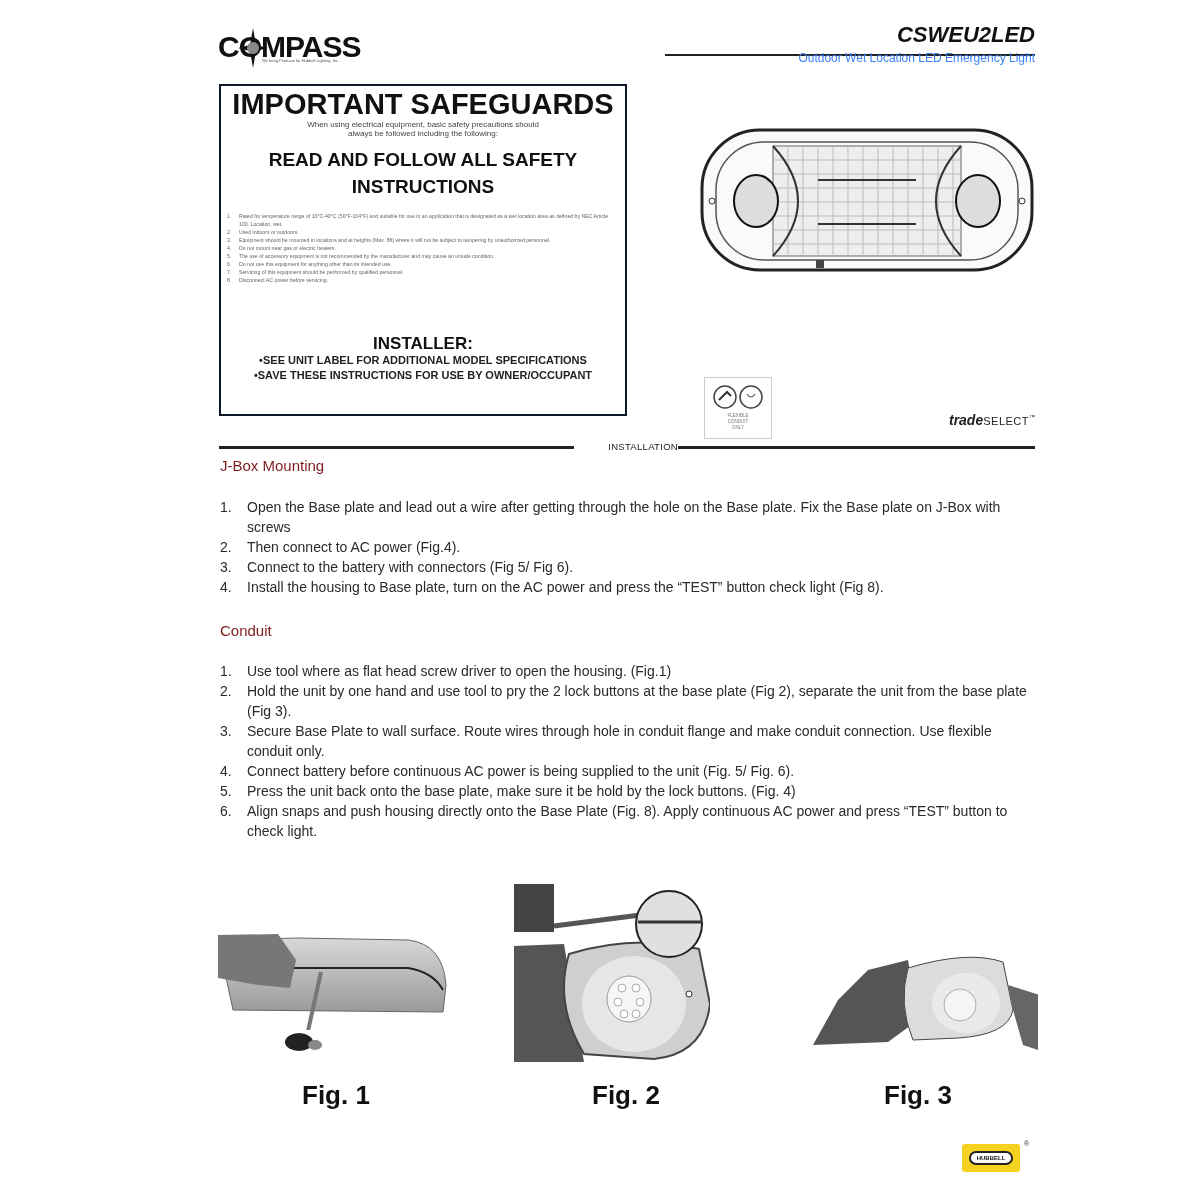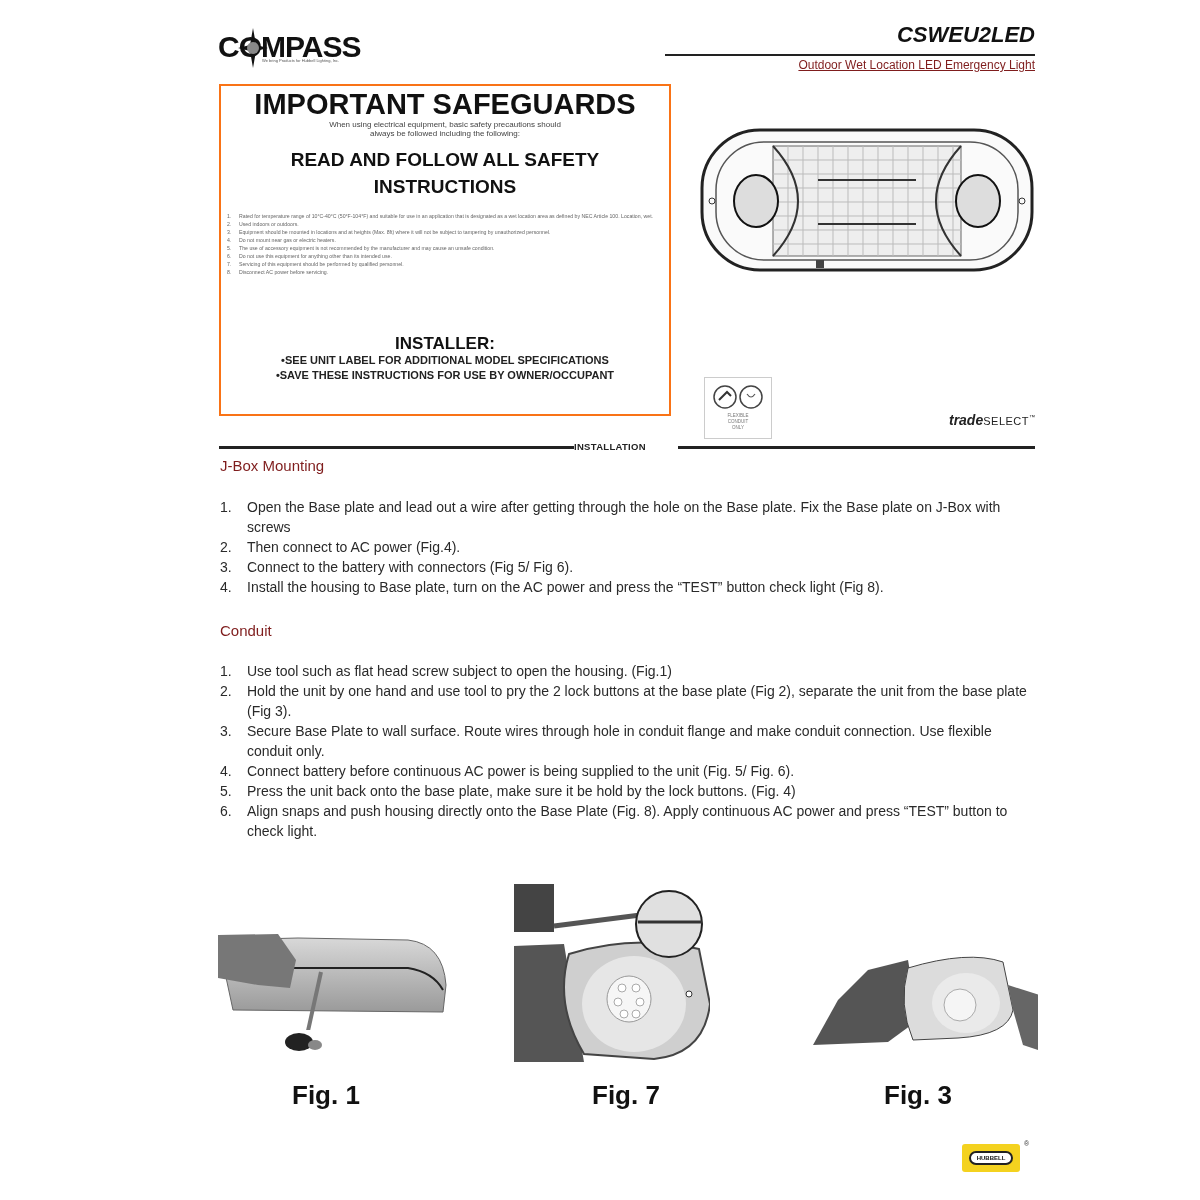--- a/index.html
+++ b/index.html
@@ -4,24 +4,24 @@
 <style>
   html, body { margin:0; padding:0; background:#ffffff; }
   body { width:1200px; height:1200px; position:relative; overflow:hidden; font-family:"Liberation Sans", sans-serif; color:#1a1a1a; }
   .abs { position:absolute; }
 
   
   .logo { left:218px; top:30px; font-weight:bold; font-size:30px; letter-spacing:-1px; color:#111; }
   .logo-sub { left:262px; top:58px; font-size:4px; color:#555; }
   .model { right:165px; top:22px; font-size:22px; font-weight:bold; font-style:italic; color:#111; }
   .model-rule { left:665px; top:54px; width:370px; height:2px; background:#222; }
-  .subtitle { right:165px; top:58px; font-size:12px; color:#7f1d1d;text-decoration:underline; }
-
-  
-  .sbox { left:219px; top:84px; width:452px; height:332px; border:2px solid #f97316; box-sizing:border-box; }
+  .subtitle { right:165px; top:51px; font-size:12px; color:#3b82f6; }
+
+  
+  .sbox { left:219px; top:84px; width:408px; height:332px; border:2px solid #0f172a; box-sizing:border-box; }
   .sb-title { position:absolute; left:0; right:0; top:2px; text-align:center; font-size:29px; font-weight:bold; color:#111; }
   .sb-intro { position:absolute; left:0; right:0; top:34px; text-align:center; font-size:8px; line-height:9px; color:#444; }
   .sb-heading { position:absolute; left:0; right:0; top:60px; text-align:center; font-size:19px; font-weight:bold; line-height:27px; color:#111; }
   .sb-list { position:absolute; left:6px; right:6px; top:126px; margin:0; padding:0; list-style:none; font-size:5.2px; line-height:8px; color:#666; }
   .sb-list li { display:flex; }
   .sb-list li .n { width:12px; flex:none; }
   .sb-installer { position:absolute; left:0; right:0; top:248px; text-align:center; font-size:17px; font-weight:bold; color:#111; }
   .sb-bullets { position:absolute; left:0; right:0; top:267px; text-align:center; font-size:11px; font-weight:bold; line-height:15px; color:#222; }
 
   
@@ -29,21 +29,21 @@
   .badge { left:704px; top:377px; width:68px; height:62px; border:1px solid #ccc; box-sizing:border-box; }
   .badge-text { position:absolute; left:0; right:0; top:35px; text-align:center; font-size:4.5px; line-height:6px; color:#777; }
   .tradeselect { right:165px; top:412px; font-size:14px; color:#222; }
   .tradeselect b { font-weight:bold;font-style:italic; }
   .tradeselect .sel { font-size:11px; letter-spacing:0.5px; }
   .tradeselect sup { font-size:6px; }
 
   
   .inst-rule-l { left:219px; top:446px; width:355px; height:3px; background:#222; }
   .inst-rule-r { left:678px; top:446px; width:357px; height:3px; background:#222; }
-  .inst-label { left:574px; top:441px; width:104px; text-align:left; font-size:9.5px; font-weight:bold; color:#222; letter-spacing:0.3px; }
+  .inst-label { left:574px; top:441px; width:104px; text-align:right; font-size:9.5px; font-weight:normal; color:#222; letter-spacing:0.3px; }
 
   .sec-title { font-size:15px; color:#7f1d1d; }
   ol.steps { margin:0; padding:0; list-style:none; font-size:14px; line-height:20px; color:#2a2a2a; }
   ol.steps li { display:flex; }
   ol.steps li .n { width:27px; flex:none; }
 
   
   .fig { position:absolute; }
   .fig-label { position:absolute; font-size:26px; font-weight:bold; color:#111; }
   .hubbell { left:962px; top:1144px; width:58px; height:28px; background:#f4d21f; border-radius:3px; }
@@ -192,21 +192,21 @@
   <li>
       <span class="n">4.</span>
       <span>Install the housing to Base plate, turn on the AC power and press the “TEST” button check light (Fig 8).</span>
     </li>
 </ol>
 
 <div class="abs sec-title" style="left:220px;top:622px">Conduit</div>
 <ol class="abs steps" style="left:220px;top:661px;width:810px">
   <li>
       <span class="n">1.</span>
-      <span>Use tool such as flat head screw subject to open the housing. (Fig.1)</span>
+      <span>Use tool where as flat head screw driver to open the housing. (Fig.1)</span>
     </li>
   <li>
       <span class="n">2.</span>
       <span>Hold the unit by one hand and use tool to pry the 2 lock buttons at the base plate (Fig 2), separate the unit from the base plate (Fig 3).</span>
     </li>
   <li>
       <span class="n">3.</span>
       <span>Secure Base Plate to wall surface. Route wires through hole in conduit flange and make conduit connection. Use flexible conduit only.</span>
     </li>
   <li>
@@ -232,42 +232,42 @@
     </defs>
   <path d="M0,10 L80,8 L190,10 Q225,14 228,55 L225,82 L15,80 Z" fill="url(#g1)" stroke="#666"></path>
   <path d="M45,38 L190,38 Q215,42 225,60" fill="none" stroke="#222" stroke-width="2"></path>
   <path d="M0,5 L60,4 L78,30 L72,58 L40,55 L0,48 Z" fill="#777"></path>
   <line x1="103" y1="42" x2="88" y2="110" stroke="#777" stroke-width="4"></line>
 </svg>
 <svg class="fig" style="left:283px;top:1030px" width="40" height="24" viewBox="0 0 40 24">
   <ellipse cx="16" cy="12" rx="14" ry="9" fill="#222"></ellipse>
     <ellipse cx="32" cy="15" rx="7" ry="5" fill="#888"></ellipse>
 </svg>
-<div class="fig-label" style="left:292px;top:1080px">Fig. 1</div>
+<div class="fig-label" style="left:302px;top:1080px">Fig. 1</div>
 
 <svg class="fig" style="left:514px;top:884px" width="196" height="180" viewBox="0 0 196 180">
   <rect x="0" y="0" width="40" height="48" fill="#444"></rect>
   <path d="M0,62 L50,60 L60,120 L70,178 L0,178 Z" fill="#555"></path>
   <path d="M55,70 Q120,50 185,65 L196,120 Q190,170 140,175 L70,170 Q40,120 55,70 Z" fill="#cfcfcf" stroke="#444" stroke-width="2"></path>
   <ellipse cx="120" cy="120" rx="52" ry="48" fill="#e6e6e6"></ellipse>
   <ellipse cx="115" cy="115" rx="22" ry="23" fill="#f6f6f6" stroke="#999"></ellipse>
   <g fill="#fff" stroke="#aaa">
       <circle cx="108" cy="104" r="4"></circle>
       <circle cx="122" cy="104" r="4"></circle>
       <circle cx="104" cy="118" r="4"></circle>
       <circle cx="126" cy="118" r="4"></circle>
       <circle cx="110" cy="130" r="4"></circle>
       <circle cx="122" cy="130" r="4"></circle>
     </g>
   <circle cx="175" cy="110" r="3" fill="#fff" stroke="#333"></circle>
   <line x1="40" y1="42" x2="150" y2="28" stroke="#555" stroke-width="5"></line>
   <circle cx="155" cy="40" r="33" fill="#e0e0e0" stroke="#222" stroke-width="2"></circle>
   <line x1="124" y1="38" x2="188" y2="38" stroke="#333" stroke-width="3"></line>
 </svg>
-<div class="fig-label" style="left:592px;top:1080px">Fig. 7</div>
+<div class="fig-label" style="left:592px;top:1080px">Fig. 2</div>
 
 <svg class="fig" style="left:808px;top:950px" width="230" height="100" viewBox="0 0 230 100">
   <path d="M5,95 L30,50 L60,20 L100,10 L110,70 L80,92 Z" fill="#555"></path>
   <path d="M100,18 Q160,0 195,12 L205,60 Q200,85 150,88 L105,90 Q90,55 100,18 Z" fill="#dcdcdc" stroke="#444"></path>
   <ellipse cx="158" cy="53" rx="34" ry="30" fill="#eaeaea"></ellipse>
   <ellipse cx="152" cy="55" rx="16" ry="16" fill="#f5f5f5" stroke="#aaa"></ellipse>
   <path d="M200,35 L232,45 L230,100 L215,95 L205,60 Z" fill="#666"></path>
 </svg>
 <div class="fig-label" style="left:884px;top:1080px">Fig. 3</div>
 

